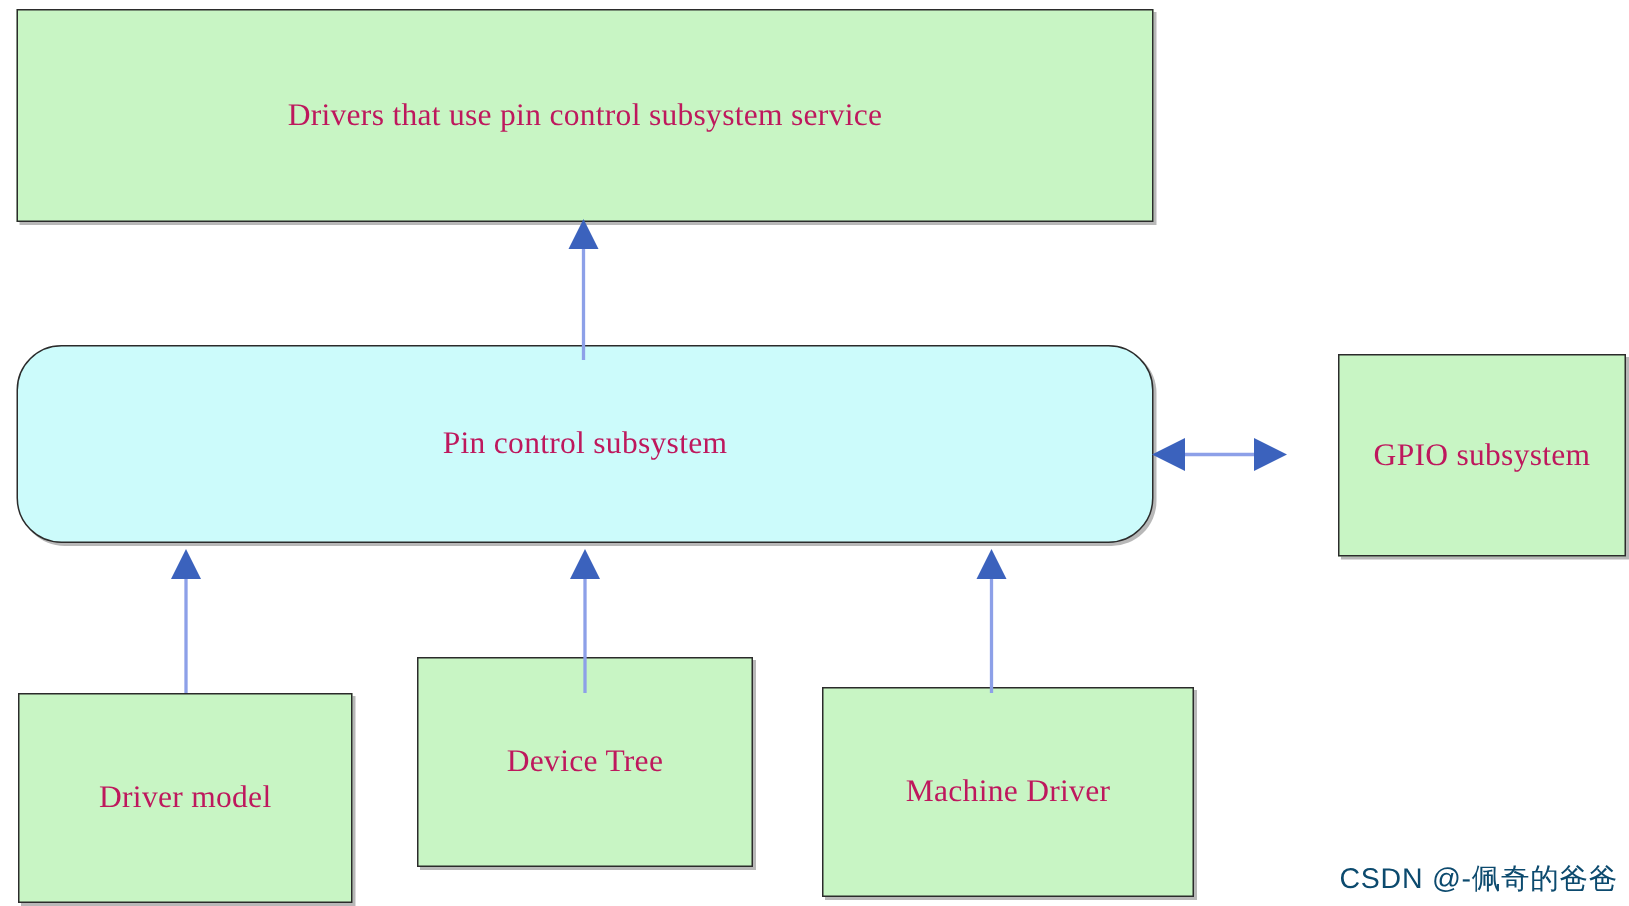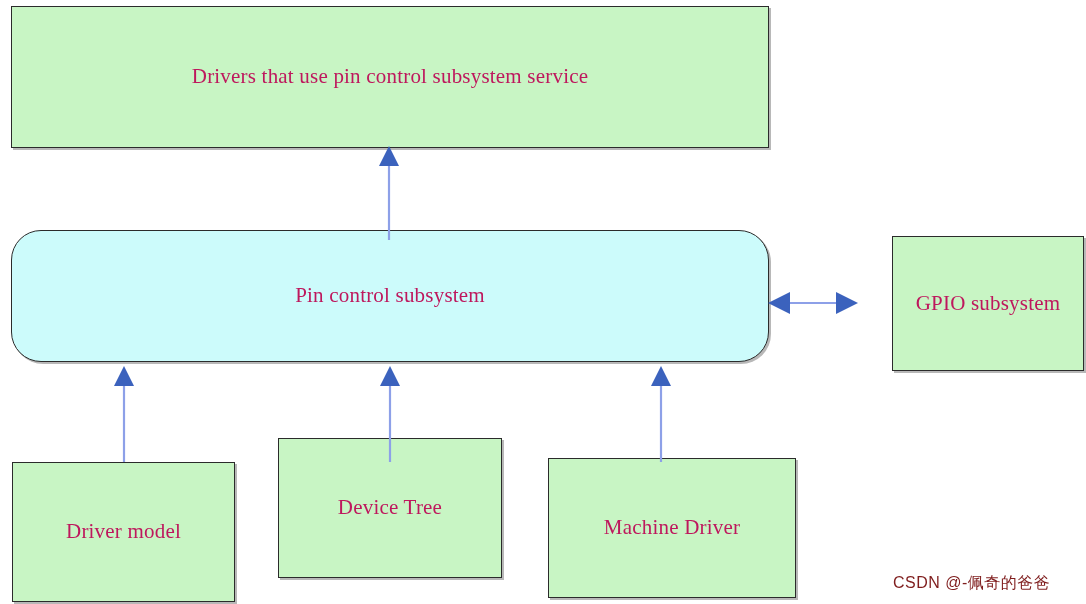--- a/index.html
+++ b/index.html
@@ -37,23 +37,23 @@
     line-height: 1.2;
   }
 
   
   .conn {
     position: absolute;
     overflow: visible;
   }
   .watermark {
     position: absolute;
-    color: #7f1d1d;
+    color: #0c4a6e;
     font-family: "Liberation Sans", "DejaVu Sans", sans-serif;
-    font-size: 16px;
+    font-size: 19px;
     white-space: nowrap;
     letter-spacing: 0.5px;
   }
 </style>
 </head>
 <body>
 
 <div id="canvas">
 
   <div class="node node-green" style="left:11px; top:6px; width:758px; height:142px;">

